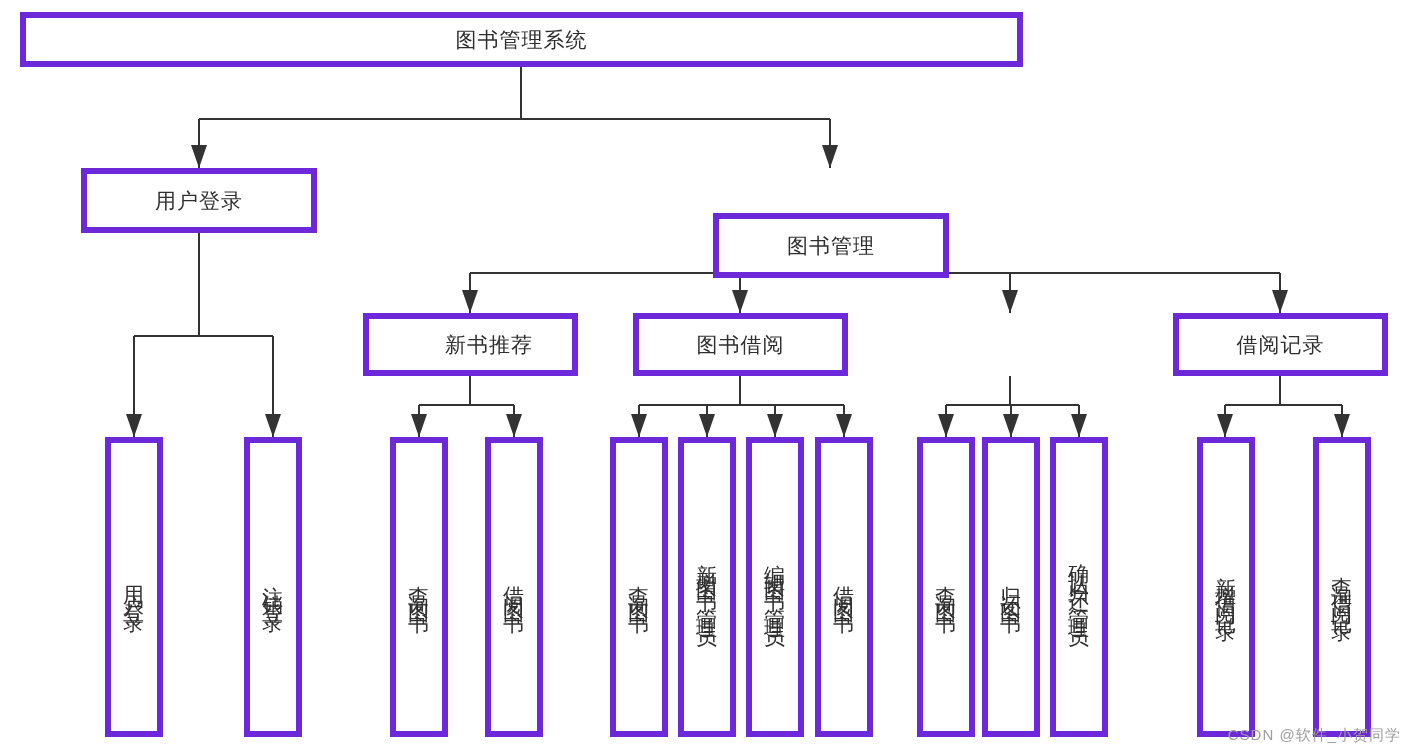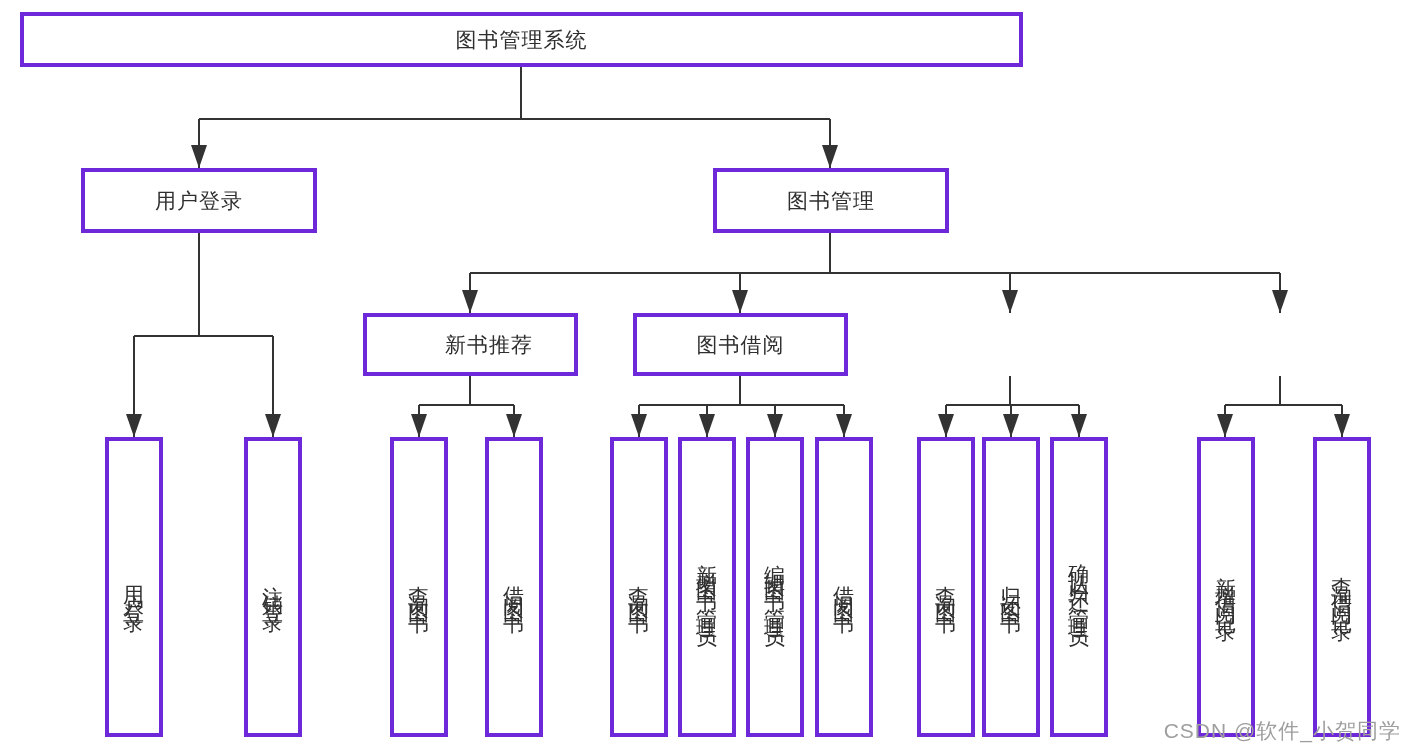--- a/index.html
+++ b/index.html
@@ -17,21 +17,21 @@
   }
   #wires {
     position: absolute;
     left: 0;
     top: 0;
     z-index: 1;
   }
   .node {
     position: absolute;
     box-sizing: border-box;
-    border: 4px solid #6d28d9;
+    border: 6px solid #6d28d9;
     background: #ffffff;
     color: #2f2f2f;
     display: flex;
     align-items: center;
     justify-content: center;
     z-index: 2;
   }
   .hnode span {
     font-size: 21px;
     letter-spacing: 1px;
@@ -47,21 +47,21 @@
     writing-mode: vertical-rl;
     font-size: 21px;
     letter-spacing: 9px;
     line-height: 1;
     white-space: nowrap;
   }
   #watermark {
     position: absolute;
     right: 4px;
     bottom: 2px;
-    font-size: 21px;
+    font-size: 15px;
     color: #9e9e9e;
     letter-spacing: 1px;
     z-index: 5;
     white-space: nowrap;
   }
 </style>
 </head>
 <body>
 
 <div id="canvas">
@@ -128,30 +128,33 @@
     </g>
   </svg>
 
   <div class="node hnode root">
     <span>图书管理系统</span>
   </div>
 
   <div class="node hnode lvl2" style="left:81px;">
     <span>用户登录</span>
   </div>
-  <div class="node hnode lvl2" style="left:713px;">
+  <div class="node hnode lvl2" style="left:713px;margin-top:45px;">
     <span>图书管理</span>
   </div>
 
   <div class="node hnode lvl3" style="left:363px;padding-left:37px;">
     <span>新书推荐</span>
   </div>
   <div class="node hnode lvl3" style="left:633px;">
     <span>图书借阅</span>
   </div>
+  <div class="node hnode lvl3" style="left:1173px;">
+    <span>借阅记录</span>
+  </div>
 
   <div class="node leaf" style="left:105px;">
     <span class="vtext">用户登录</span>
   </div>
   <div class="node leaf" style="left:244px;">
     <span class="vtext">注销登录</span>
   </div>
 
   <div class="node leaf" style="left:390px;">
     <span class="vtext">查询图书</span>

